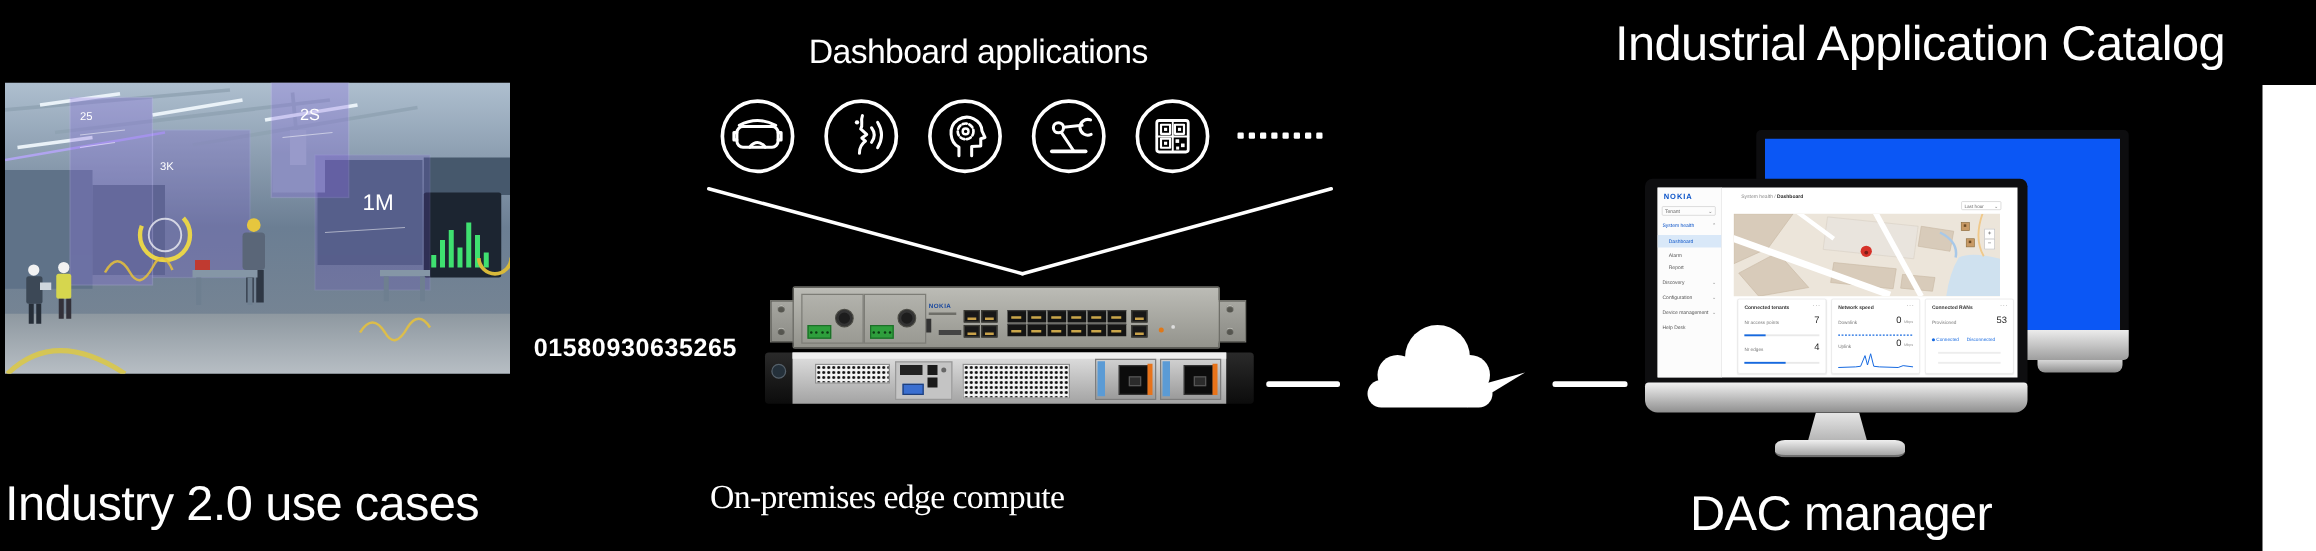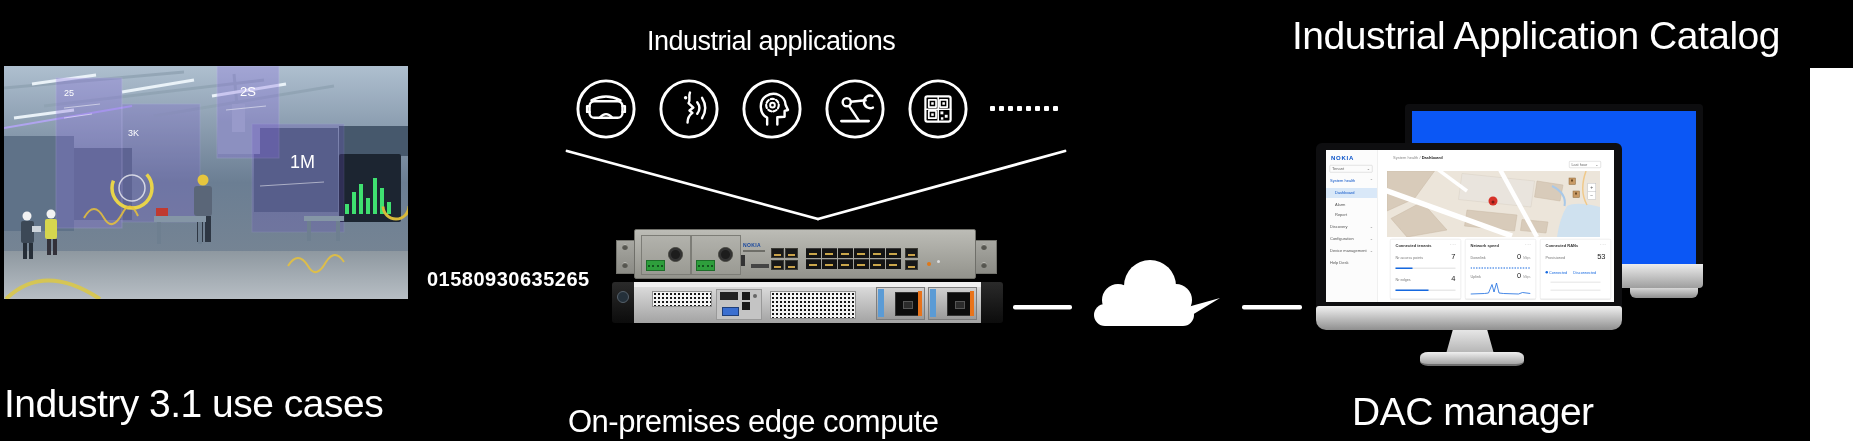--- a/index.html
+++ b/index.html
@@ -4,21 +4,21 @@
 <style>
   html,body{margin:0;padding:0;background:#000;}
   #canvas{position:relative;width:1853px;height:441px;background:#000;overflow:hidden;
           font-family:"Liberation Sans",sans-serif;}
   .abs{position:absolute;}
   .lbl{position:absolute;color:#fff;font-weight:400;letter-spacing:-0.5px;white-space:nowrap;}
 
   
   #lbl-industry{left:4px;top:382px;font-size:39px;}
   #lbl-apps{left:647px;top:26px;font-size:27px;}
-  #lbl-edge{left:568px;top:404px;font-size:31px;}
+  #lbl-edge{left:568px;top:382px;font-size:27px;font-family:Liberation Serif, serif;}
   #lbl-catalog{left:1292px;top:14px;font-size:39px;}
   #lbl-dac{left:1352px;top:390px;font-size:39px;}
   #binary{left:427px;top:268px;font-size:20px;font-weight:700;letter-spacing:0.5px;}
 
   
   #white-strip{left:1810px;top:68px;width:43px;height:373px;background:#fff;}
 
   
   #icon-row{left:575px;top:78px;display:flex;gap:21px;}
   .app-icon{width:62px;height:62px;}
@@ -217,22 +217,22 @@
       <rect x="150" y="150" width="52" height="6" fill="#8596a6"></rect>
       <rect x="153" y="156" width="4" height="22" fill="#6e7f90"></rect>
         <rect x="194" y="156" width="4" height="22" fill="#6e7f90"></rect>
       <rect x="152" y="142" width="12" height="8" fill="#c03a30"></rect>
       <rect x="300" y="150" width="40" height="5" fill="#8596a6"></rect>
       <rect x="303" y="155" width="4" height="20" fill="#6e7f90"></rect>
         <rect x="332" y="155" width="4" height="20" fill="#6e7f90"></rect>
     </g>
   </svg>
 
-  <div class="lbl" id="lbl-industry">Industry 3.1 use cases</div>
-  <div class="lbl" id="lbl-apps">Industrial applications</div>
+  <div class="lbl" id="lbl-industry">Industry 2.0 use cases</div>
+  <div class="lbl" id="lbl-apps">Dashboard applications</div>
   <div class="lbl" id="lbl-edge">On-premises edge compute</div>
   <div class="lbl" id="lbl-dac">DAC manager</div>
   <div class="lbl" id="lbl-catalog">Industrial Application Catalog</div>
   <div class="lbl" id="binary">01580930635265</div>
 
   <div class="abs" id="icon-row">
     <div class="app-icon">
       <svg viewBox="0 0 64 64" fill="none" stroke="#fff" stroke-width="2.5" stroke-linecap="round" stroke-linejoin="round">
         <circle cx="32" cy="32" r="29" stroke-width="3"></circle>
         <path d="M17 23 Q32 15 47 23"></path>

